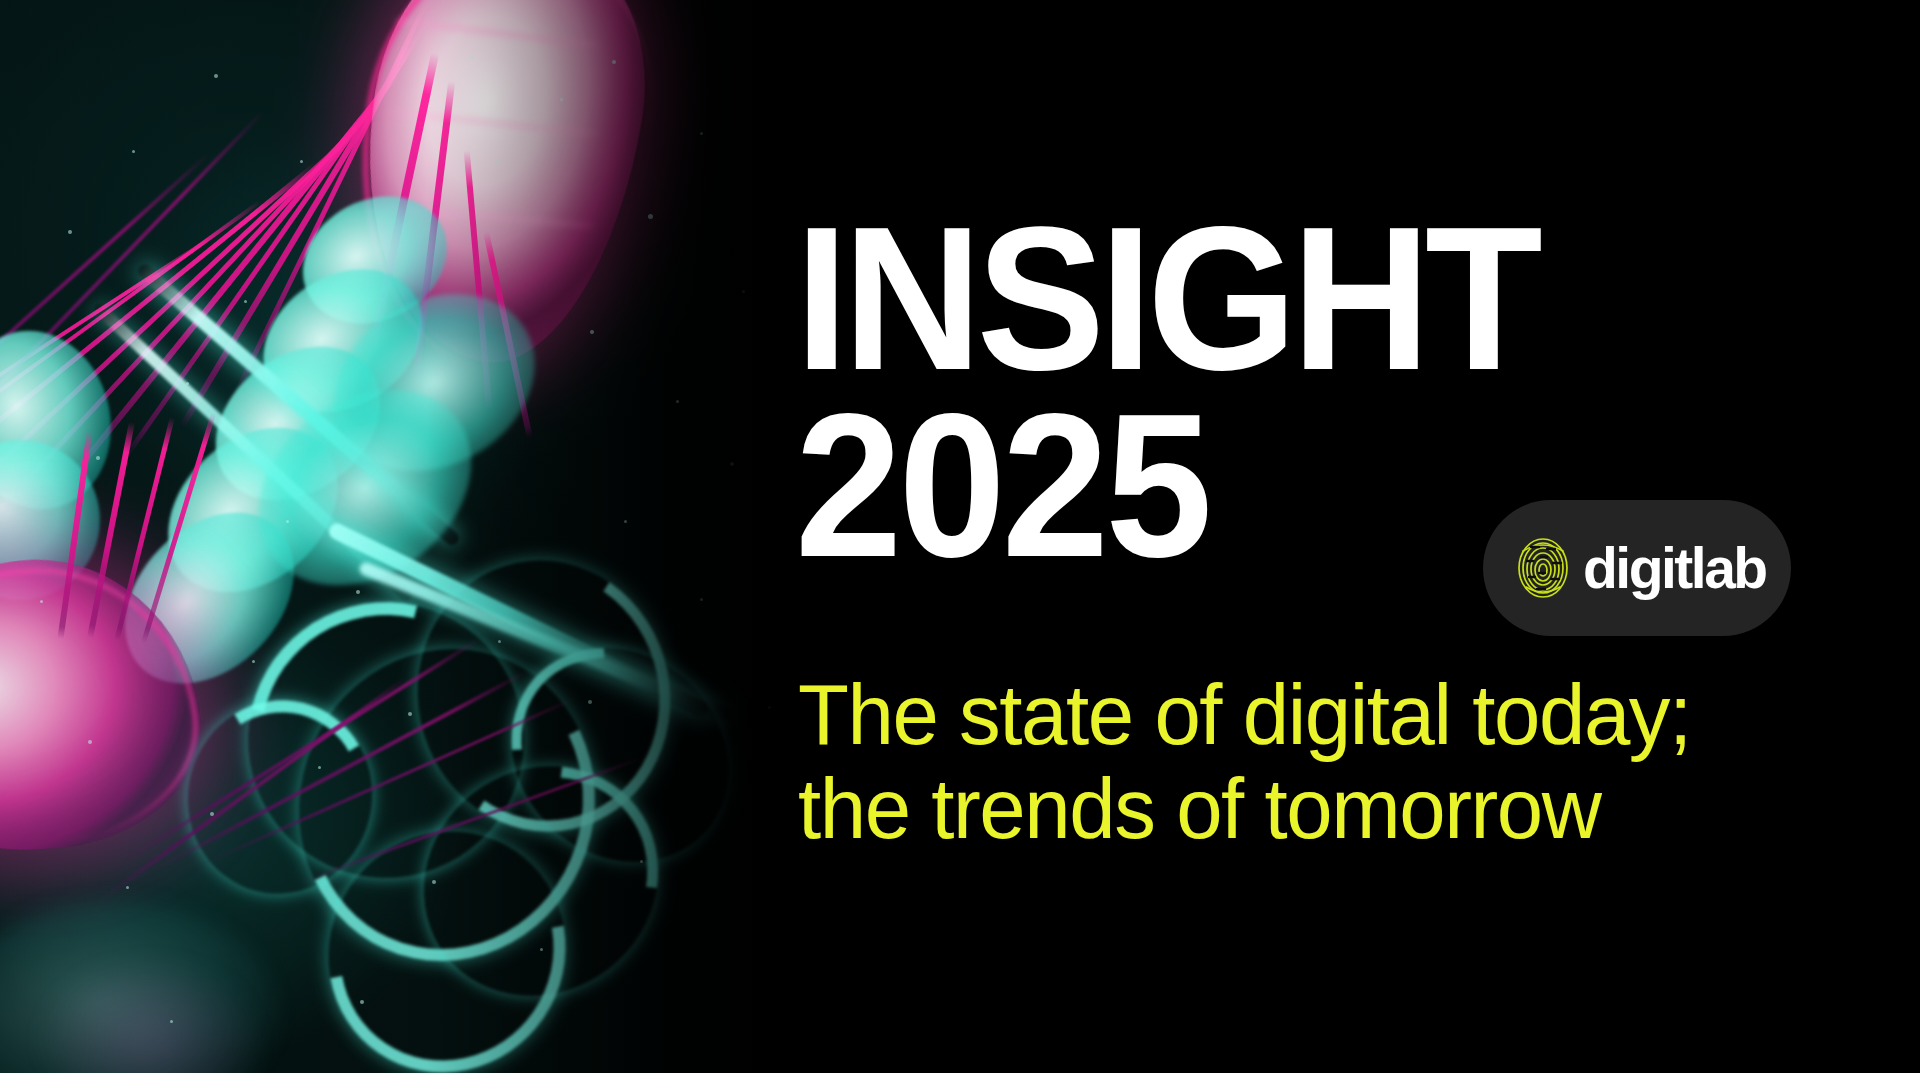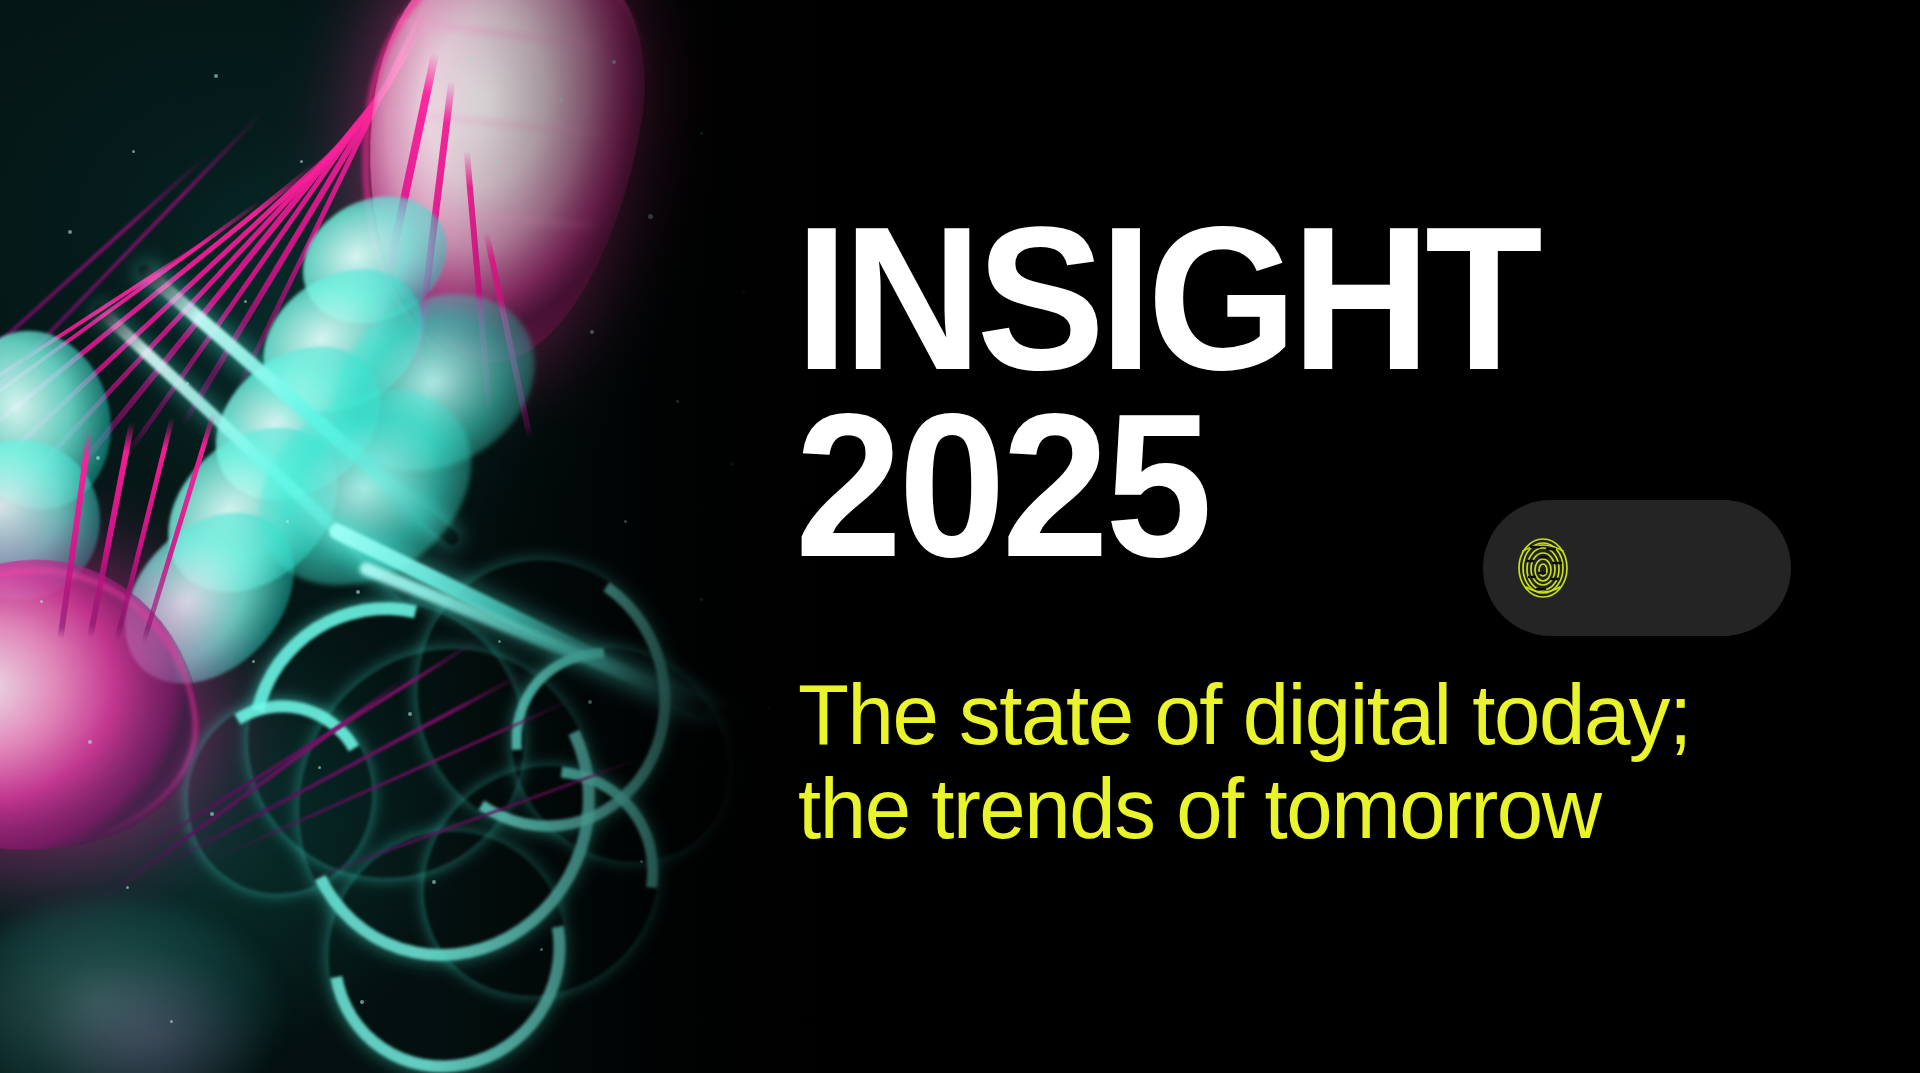--- a/index.html
+++ b/index.html
@@ -392,19 +392,20 @@
           <path d="M30 12 L38 12"></path>
           <path d="M10 24 L16 24"></path>
           <path d="M36 26 L44 26"></path>
           <path d="M12 40 L18 40"></path>
           <path d="M34 42 L42 42"></path>
           <path d="M20 52 L28 52"></path>
           <path d="M24 20 L30 20"></path>
           <path d="M22 36 L28 36"></path>
         </g>
       </svg>
+      <span class="logo-word">digitlab</span>
     </div>
 
     <p class="subtitle">The state of digital today;
 the trends of tomorrow</p>
   </div>
 
 </div>
 
 </body></html>

